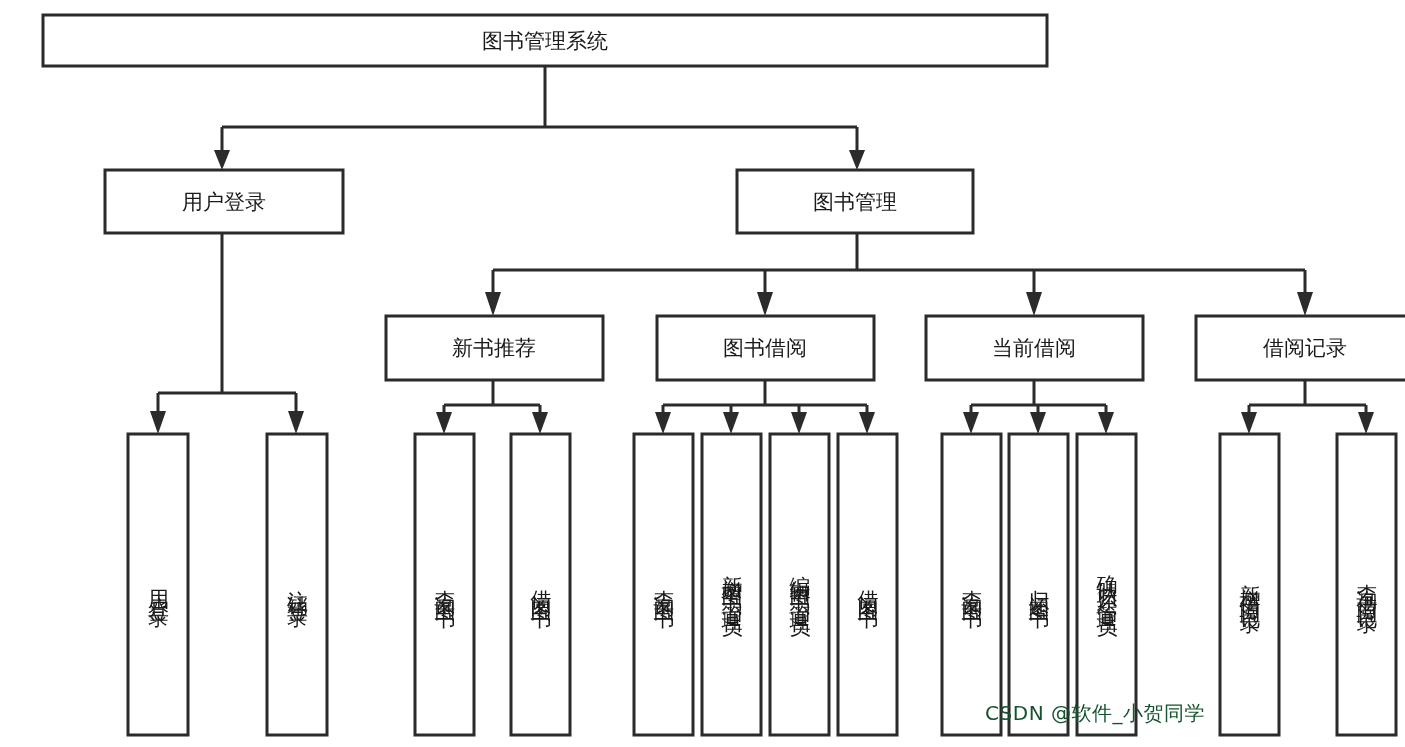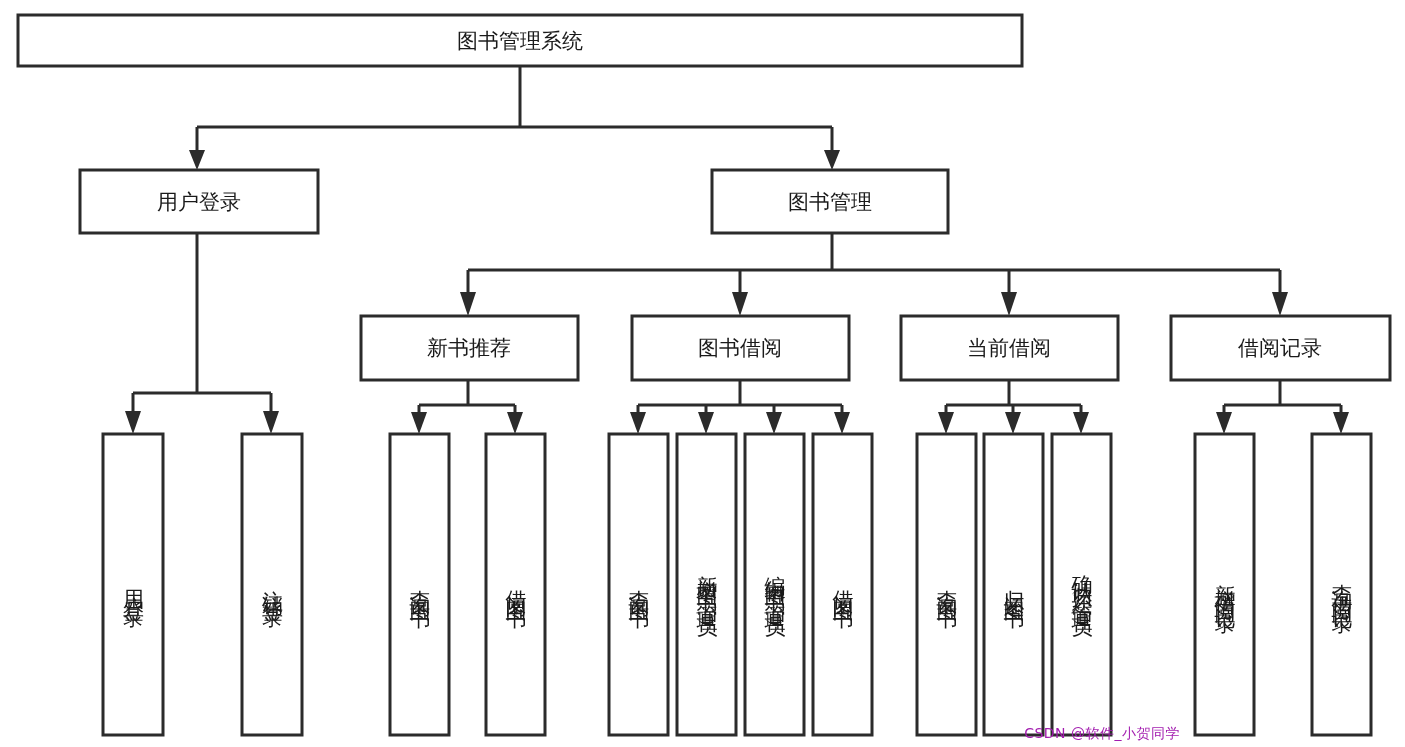--- a/index.html
+++ b/index.html
@@ -1,20 +1,20 @@
 <!DOCTYPE html>
 <html><head>
 <meta charset="utf-8">
 <style>
   html,body{margin:0;padding:0;background:#ffffff;}
   body{
     font-family:"DejaVu Sans","Liberation Sans",sans-serif;
     width:1405px;height:747px;overflow:hidden;position:relative;
   }
-  #diagram-root{position:relative;width:1188px;height:747px;background:#fff;}
+  #diagram-root{position:relative;width:1188px;height:747px;background:#fff;margin-left:25px;}
   svg#tree{position:absolute;left:0;top:0;width:1405px;height:747px;display:block;}
   .box-rect{fill:#ffffff;stroke:#2b2b2b;stroke-width:3;}
   .conn{stroke:#2b2b2b;stroke-width:3;fill:none;stroke-linecap:butt;}
   .arrow-head{fill:#2b2b2b;stroke:none;}
   .node-label{
     font-family:"DejaVu Sans","Liberation Sans",sans-serif;
     font-size:21px;fill:#1a1a1a;text-anchor:middle;dominant-baseline:middle;
   }
   .vlabel{
     position:absolute;
@@ -26,23 +26,23 @@
     letter-spacing:6px;
     color:#1a1a1a;
     display:flex;
     align-items:center;
     justify-content:center;
     text-align:center;
     white-space:nowrap;
     pointer-events:none;
   }
   #watermark{
-    position:absolute;right:8px;bottom:4px;
+    position:absolute;right:8px;bottom:20px;
     font-family:"DejaVu Sans","Liberation Sans",sans-serif;
-    font-size:14px;color:#a21caf;letter-spacing:0.5px;
+    font-size:20px;color:#14532d;letter-spacing:0.5px;
     white-space:nowrap;
   }
 </style>
 </head>
 <body>
 
 <div id="diagram-root">
 
   <svg id="tree" viewBox="0 0 1405 747">
 

